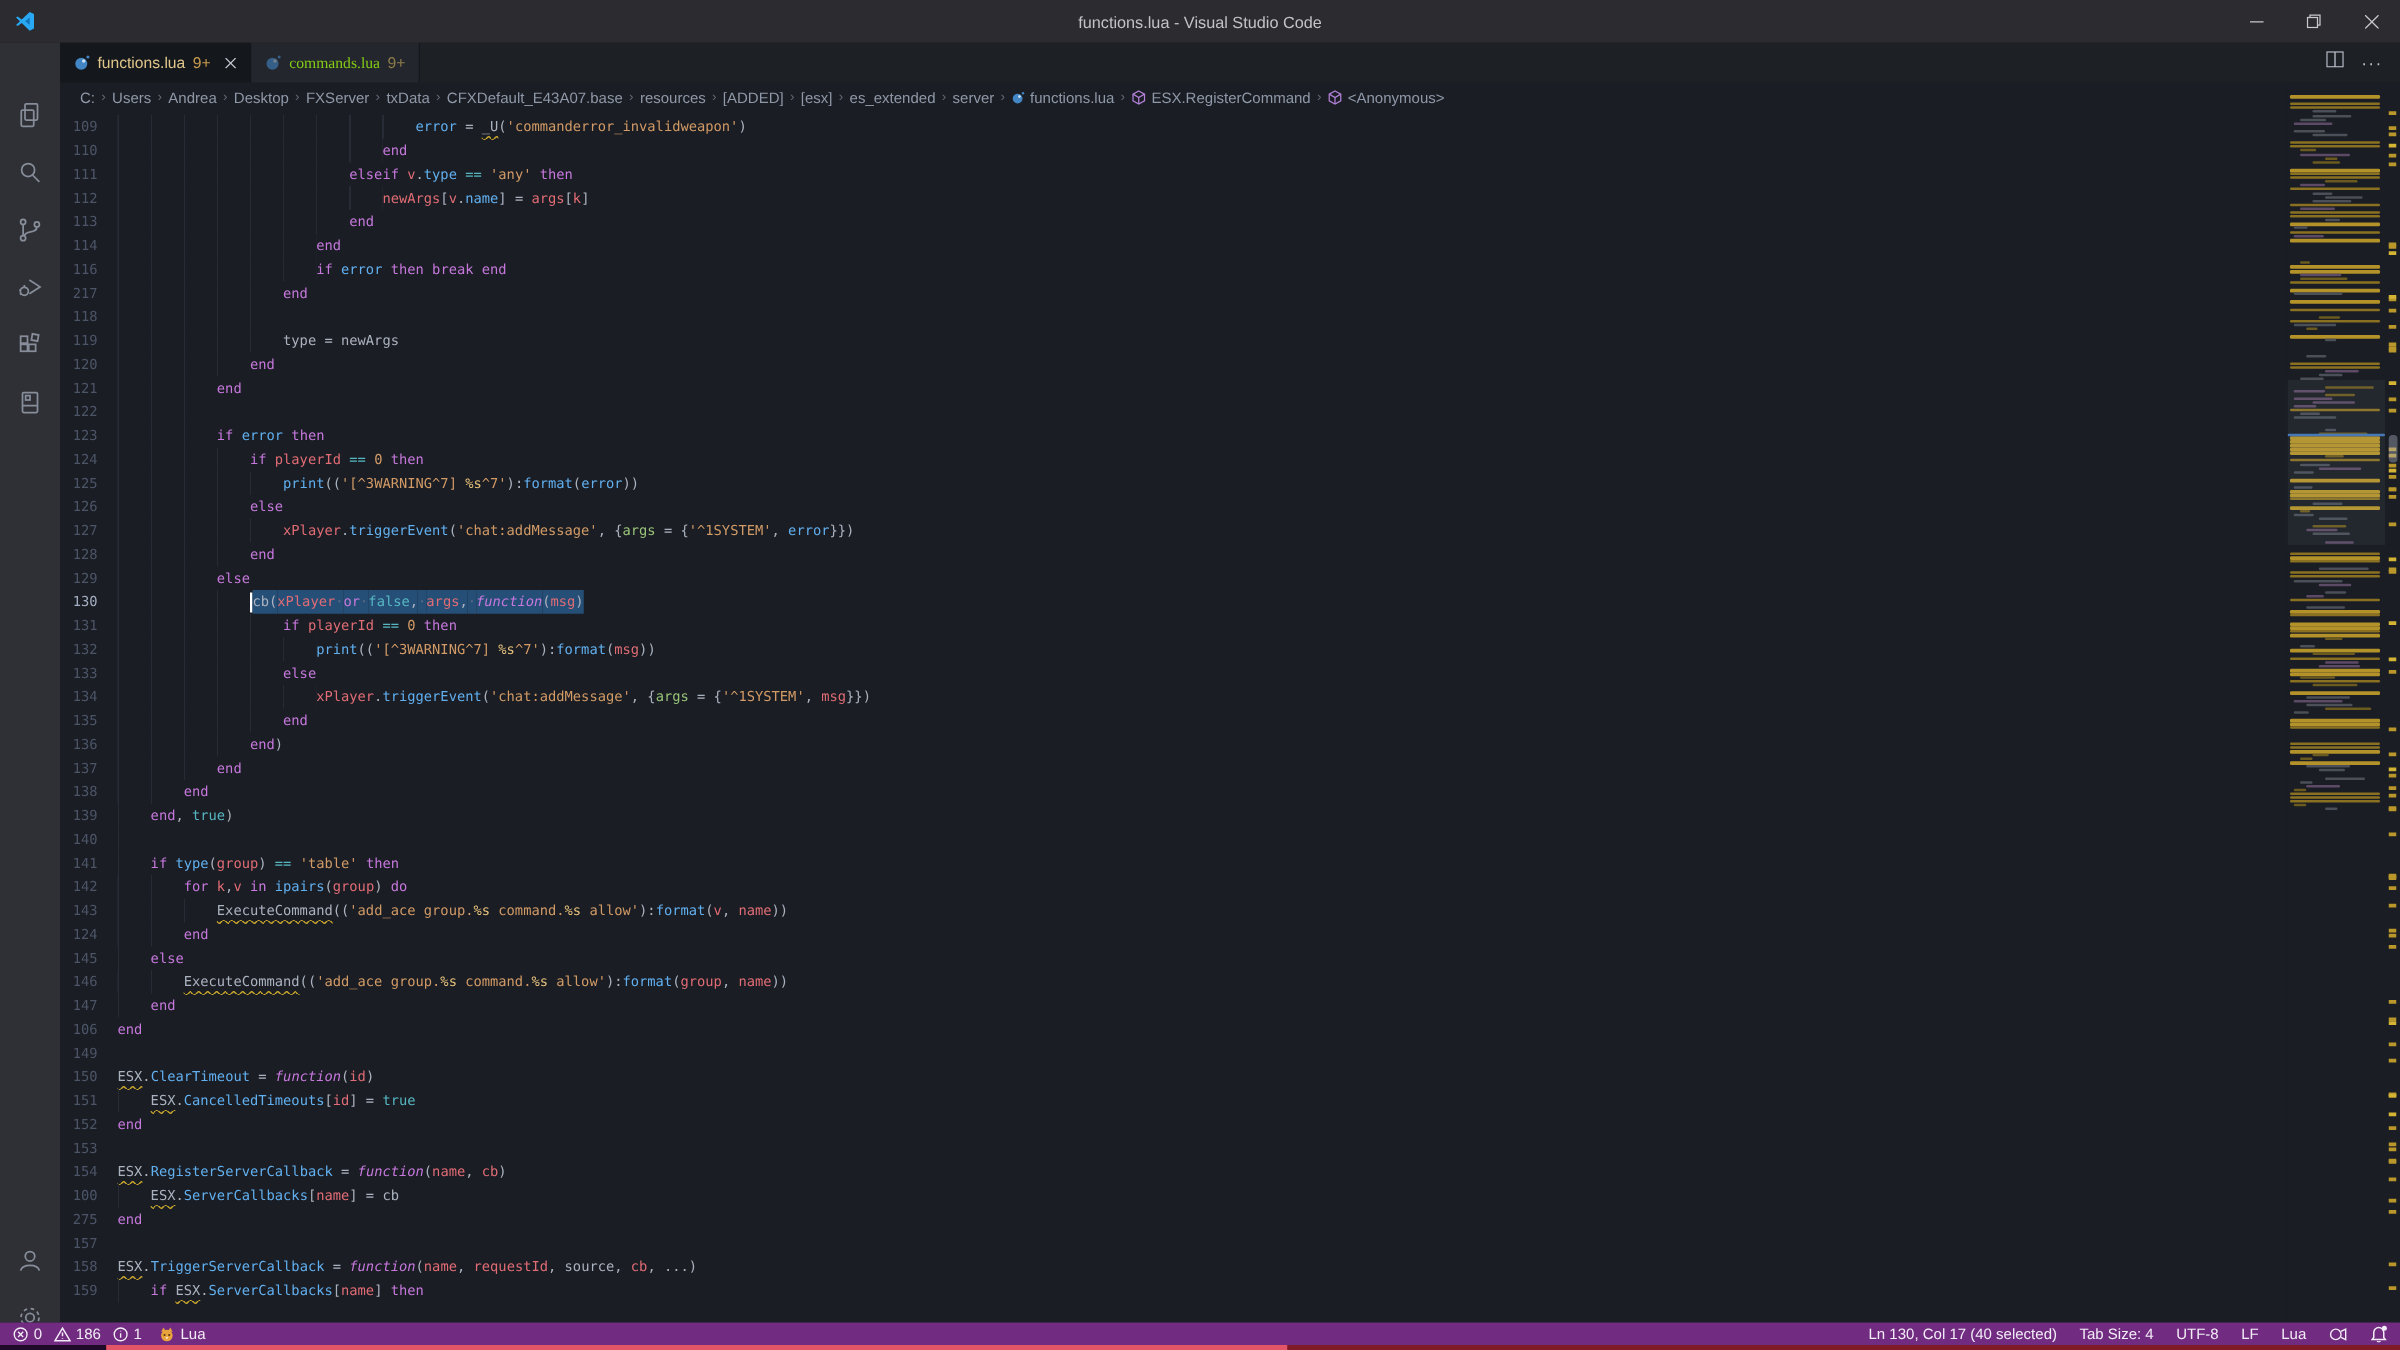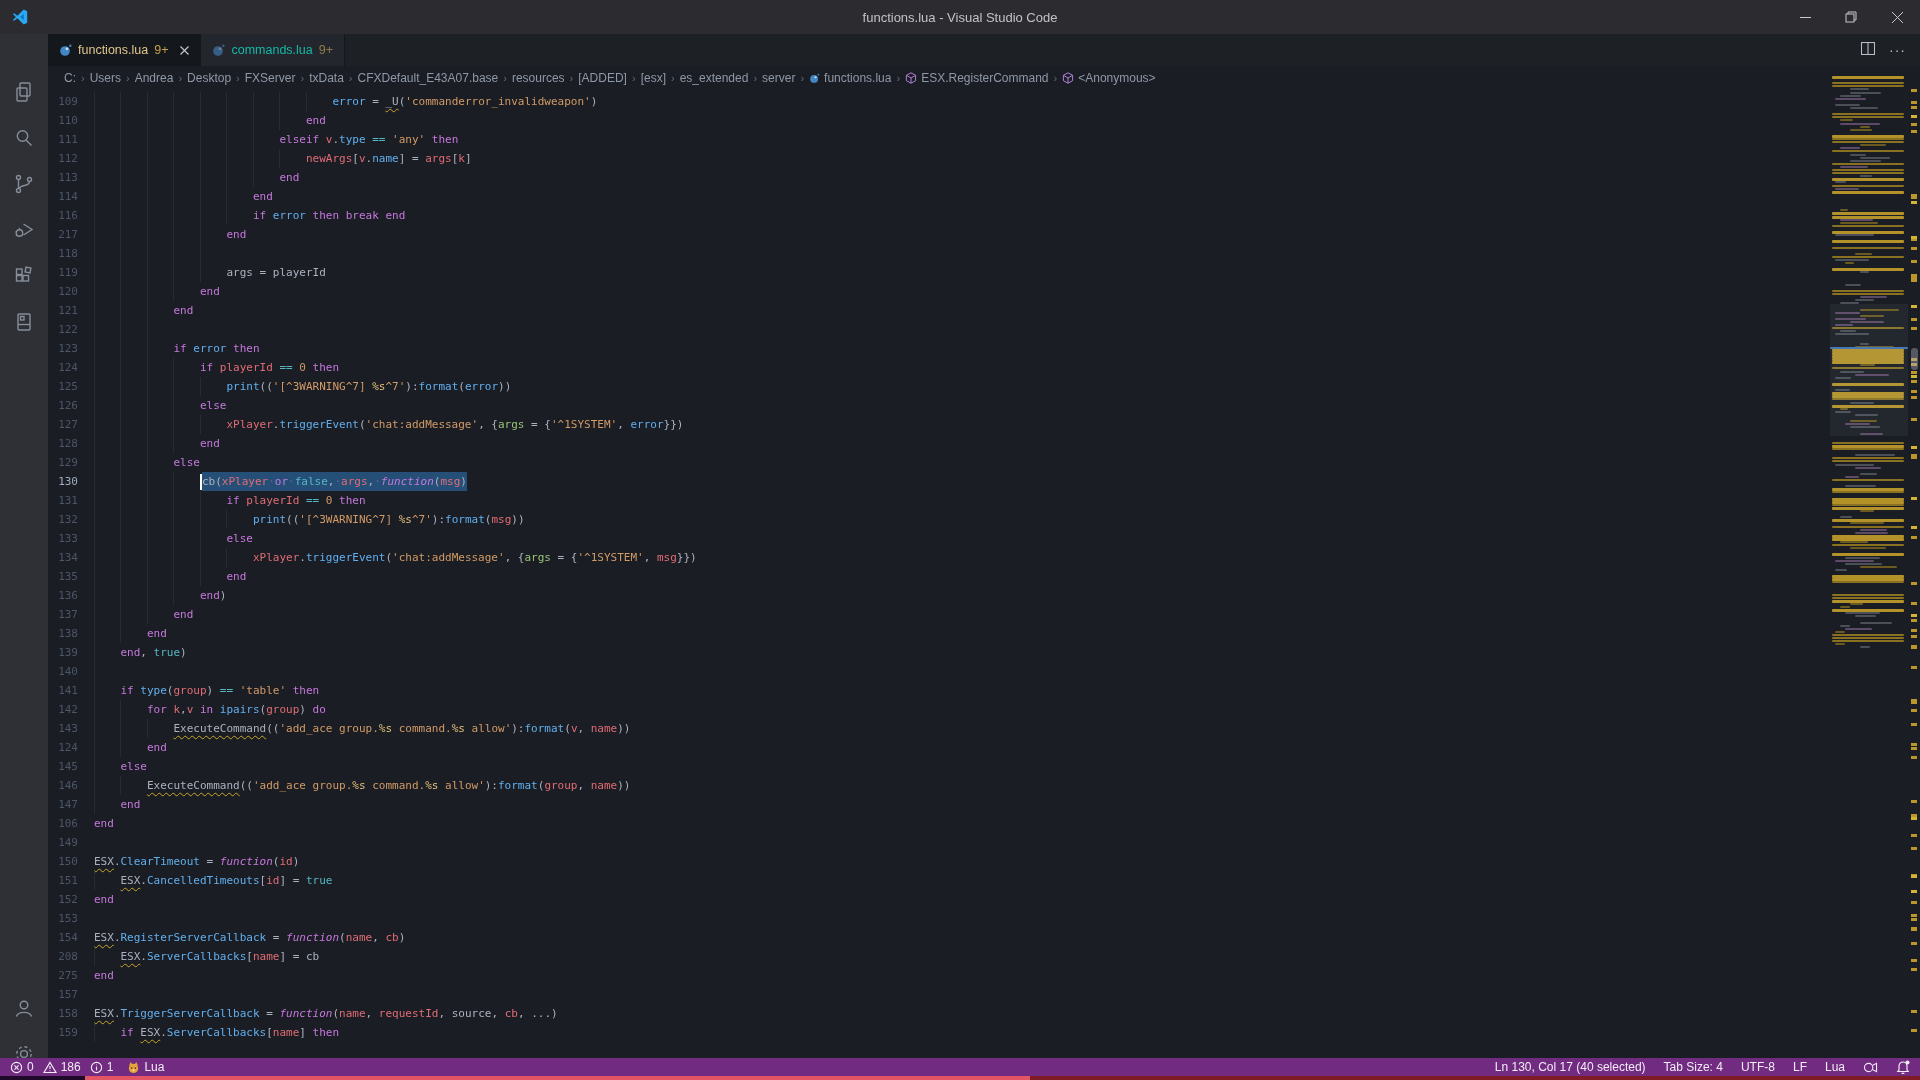--- a/index.html
+++ b/index.html
@@ -24,21 +24,21 @@
 
   
   .main { position:absolute; left:48px; top:34px; right:0; bottom:22px; background:#1a1d23; }
 
   .tabstrip { position:absolute; top:0; left:0; right:0; height:32px; background:#1d2025; display:flex; }
   .tab { display:flex; align-items:center; gap:6px; padding:0 11px; font-size:12.5px; border-right:1px solid #14171c; }
   .tab.active { background:#14171c; }
   .tab.active .tab-label { color:#e0c68b; }
   .tab.active .tab-badge { color:#c89d4f; }
   .tab.inactive { background:#23262c; }
-  .tab.inactive .tab-label { color:#14b8a6; }
+  .tab.inactive .tab-label { color:#84cc16;font-family:Liberation Serif, serif; }
   .tab.inactive .tab-badge { color:#8d7c4a; }
   .tab-close { margin-left:6px; display:flex; align-items:center; }
   .editor-actions { margin-left:auto; display:flex; align-items:center; gap:14px; padding-right:14px; color:#b6bcc8; }
 
   .breadcrumbs { position:absolute; top:32px; left:0; height:24px; right:100px; display:flex; align-items:center;
     padding-left:16px; font-size:12px; color:#8f98a8; white-space:nowrap; overflow:hidden; }
   .crumb { display:flex; align-items:center; gap:4px; }
   .crumb-sep { color:#626a78; margin:0 5px; font-size:11px; }
 
   
@@ -290,21 +290,21 @@
       <div class="code" id="code">
           <div class="line"><span class="ln">109</span><span class="indent" style="width: 36ch;"></span><span class="tk fn">error</span><span class="tk pl"> = </span><span class="tk pl sq">_U</span><span class="tk pl">(</span><span class="tk st">'commanderror_invalidweapon'</span><span class="tk pl">)</span></div>
           <div class="line"><span class="ln">110</span><span class="indent" style="width: 32ch;"></span><span class="tk kw">end</span></div>
           <div class="line"><span class="ln">111</span><span class="indent" style="width: 28ch;"></span><span class="tk kw">elseif</span><span class="tk pl"> </span><span class="tk vr">v</span><span class="tk pl">.</span><span class="tk fn">type</span><span class="tk pl"> </span><span class="tk op">==</span><span class="tk pl"> </span><span class="tk st">'any'</span><span class="tk pl"> </span><span class="tk kw">then</span></div>
           <div class="line"><span class="ln">112</span><span class="indent" style="width: 32ch;"></span><span class="tk vr">newArgs</span><span class="tk pl">[</span><span class="tk vr">v</span><span class="tk pl">.</span><span class="tk fn">name</span><span class="tk pl">]</span><span class="tk pl"> = </span><span class="tk vr">args</span><span class="tk pl">[</span><span class="tk vr">k</span><span class="tk pl">]</span></div>
           <div class="line"><span class="ln">113</span><span class="indent" style="width: 28ch;"></span><span class="tk kw">end</span></div>
           <div class="line"><span class="ln">114</span><span class="indent" style="width: 24ch;"></span><span class="tk kw">end</span></div>
           <div class="line"><span class="ln">116</span><span class="indent" style="width: 24ch;"></span><span class="tk kw">if</span><span class="tk pl"> </span><span class="tk fn">error</span><span class="tk pl"> </span><span class="tk kw">then</span><span class="tk pl"> </span><span class="tk kw">break</span><span class="tk pl"> </span><span class="tk kw">end</span></div>
           <div class="line"><span class="ln">217</span><span class="indent" style="width: 20ch;"></span><span class="tk kw">end</span></div>
           <div class="line"><span class="ln">118</span><span class="indent" style="width: 20ch;"></span></div>
-          <div class="line"><span class="ln">119</span><span class="indent" style="width: 20ch;"></span><span class="tk pl">args = playerId</span></div>
+          <div class="line"><span class="ln">119</span><span class="indent" style="width: 20ch;"></span><span class="tk pl">type = newArgs</span></div>
           <div class="line"><span class="ln">120</span><span class="indent" style="width: 16ch;"></span><span class="tk kw">end</span></div>
           <div class="line"><span class="ln">121</span><span class="indent" style="width: 12ch;"></span><span class="tk kw">end</span></div>
           <div class="line"><span class="ln">122</span><span class="indent" style="width: 12ch;"></span></div>
           <div class="line"><span class="ln">123</span><span class="indent" style="width: 12ch;"></span><span class="tk kw">if</span><span class="tk pl"> </span><span class="tk fn">error</span><span class="tk pl"> </span><span class="tk kw">then</span></div>
           <div class="line"><span class="ln">124</span><span class="indent" style="width: 16ch;"></span><span class="tk kw">if</span><span class="tk pl"> </span><span class="tk vr">playerId</span><span class="tk pl"> </span><span class="tk op">==</span><span class="tk pl"> </span><span class="tk nu">0</span><span class="tk pl"> </span><span class="tk kw">then</span></div>
           <div class="line"><span class="ln">125</span><span class="indent" style="width: 20ch;"></span><span class="tk fn">print</span><span class="tk pl">((</span><span class="tk st">'[^3WARNING^7] </span><span class="tk esc">%s</span><span class="tk st">^7'</span><span class="tk pl">):</span><span class="tk fn">format</span><span class="tk pl">(</span><span class="tk fn">error</span><span class="tk pl">))</span></div>
           <div class="line"><span class="ln">126</span><span class="indent" style="width: 16ch;"></span><span class="tk kw">else</span></div>
           <div class="line"><span class="ln">127</span><span class="indent" style="width: 20ch;"></span><span class="tk vr">xPlayer</span><span class="tk pl">.</span><span class="tk fn">triggerEvent</span><span class="tk pl">(</span><span class="tk st">'chat:addMessage'</span><span class="tk pl">, {</span><span class="tk gr">args</span><span class="tk pl"> = {</span><span class="tk st">'^1SYSTEM'</span><span class="tk pl">, </span><span class="tk fn">error</span><span class="tk pl">}})</span></div>
           <div class="line"><span class="ln">128</span><span class="indent" style="width: 16ch;"></span><span class="tk kw">end</span></div>
           <div class="line"><span class="ln">129</span><span class="indent" style="width: 12ch;"></span><span class="tk kw">else</span></div>
@@ -326,21 +326,21 @@
           <div class="line"><span class="ln">145</span><span class="indent" style="width: 4ch;"></span><span class="tk kw">else</span></div>
           <div class="line"><span class="ln">146</span><span class="indent" style="width: 8ch;"></span><span class="tk pl sq">ExecuteCommand</span><span class="tk pl">((</span><span class="tk st">'add_ace group.</span><span class="tk esc">%s</span><span class="tk st"> command.</span><span class="tk esc">%s</span><span class="tk st"> allow'</span><span class="tk pl">):</span><span class="tk fn">format</span><span class="tk pl">(</span><span class="tk vr">group</span><span class="tk pl">, </span><span class="tk vr">name</span><span class="tk pl">))</span></div>
           <div class="line"><span class="ln">147</span><span class="indent" style="width: 4ch;"></span><span class="tk kw">end</span></div>
           <div class="line"><span class="ln">106</span><span class="indent" style="width: 0ch;"></span><span class="tk kw">end</span></div>
           <div class="line"><span class="ln">149</span><span class="indent" style="width: 0ch;"></span></div>
           <div class="line"><span class="ln">150</span><span class="indent" style="width: 0ch;"></span><span class="tk pl sq">ESX</span><span class="tk pl">.</span><span class="tk fn">ClearTimeout</span><span class="tk pl"> = </span><span class="tk kwi">function</span><span class="tk pl">(</span><span class="tk vr">id</span><span class="tk pl">)</span></div>
           <div class="line"><span class="ln">151</span><span class="indent" style="width: 4ch;"></span><span class="tk pl sq">ESX</span><span class="tk pl">.</span><span class="tk fn">CancelledTimeouts</span><span class="tk pl">[</span><span class="tk vr">id</span><span class="tk pl">] = </span><span class="tk bo">true</span></div>
           <div class="line"><span class="ln">152</span><span class="indent" style="width: 0ch;"></span><span class="tk kw">end</span></div>
           <div class="line"><span class="ln">153</span><span class="indent" style="width: 0ch;"></span></div>
           <div class="line"><span class="ln">154</span><span class="indent" style="width: 0ch;"></span><span class="tk pl sq">ESX</span><span class="tk pl">.</span><span class="tk fn">RegisterServerCallback</span><span class="tk pl"> = </span><span class="tk kwi">function</span><span class="tk pl">(</span><span class="tk vr">name</span><span class="tk pl">, </span><span class="tk vr">cb</span><span class="tk pl">)</span></div>
-          <div class="line"><span class="ln">208</span><span class="indent" style="width: 4ch;"></span><span class="tk pl sq">ESX</span><span class="tk pl">.</span><span class="tk fn">ServerCallbacks</span><span class="tk pl">[</span><span class="tk vr">name</span><span class="tk pl">] = cb</span></div>
+          <div class="line"><span class="ln">100</span><span class="indent" style="width: 4ch;"></span><span class="tk pl sq">ESX</span><span class="tk pl">.</span><span class="tk fn">ServerCallbacks</span><span class="tk pl">[</span><span class="tk vr">name</span><span class="tk pl">] = cb</span></div>
           <div class="line"><span class="ln">275</span><span class="indent" style="width: 0ch;"></span><span class="tk kw">end</span></div>
           <div class="line"><span class="ln">157</span><span class="indent" style="width: 0ch;"></span></div>
           <div class="line"><span class="ln">158</span><span class="indent" style="width: 0ch;"></span><span class="tk pl sq">ESX</span><span class="tk pl">.</span><span class="tk fn">TriggerServerCallback</span><span class="tk pl"> = </span><span class="tk kwi">function</span><span class="tk pl">(</span><span class="tk vr">name</span><span class="tk pl">, </span><span class="tk vr">requestId</span><span class="tk pl">, source, </span><span class="tk vr">cb</span><span class="tk pl">, ...)</span></div>
           <div class="line"><span class="ln">159</span><span class="indent" style="width: 4ch;"></span><span class="tk kw">if</span><span class="tk pl"> </span><span class="tk pl sq">ESX</span><span class="tk pl">.</span><span class="tk fn">ServerCallbacks</span><span class="tk pl">[</span><span class="tk vr">name</span><span class="tk pl">] </span><span class="tk kw">then</span></div>
         </div>
     </div>
 
     <div class="minimap" id="minimap">
         <div class="mm-bar" style="top: 10px; left: 2px; width: 72px; height: 3px; background: rgb(179, 146, 42);"></div>
         <div class="mm-bar" style="top: 16.2px; left: 2px; width: 72px; height: 2px; background: rgb(138, 113, 34);"></div>

